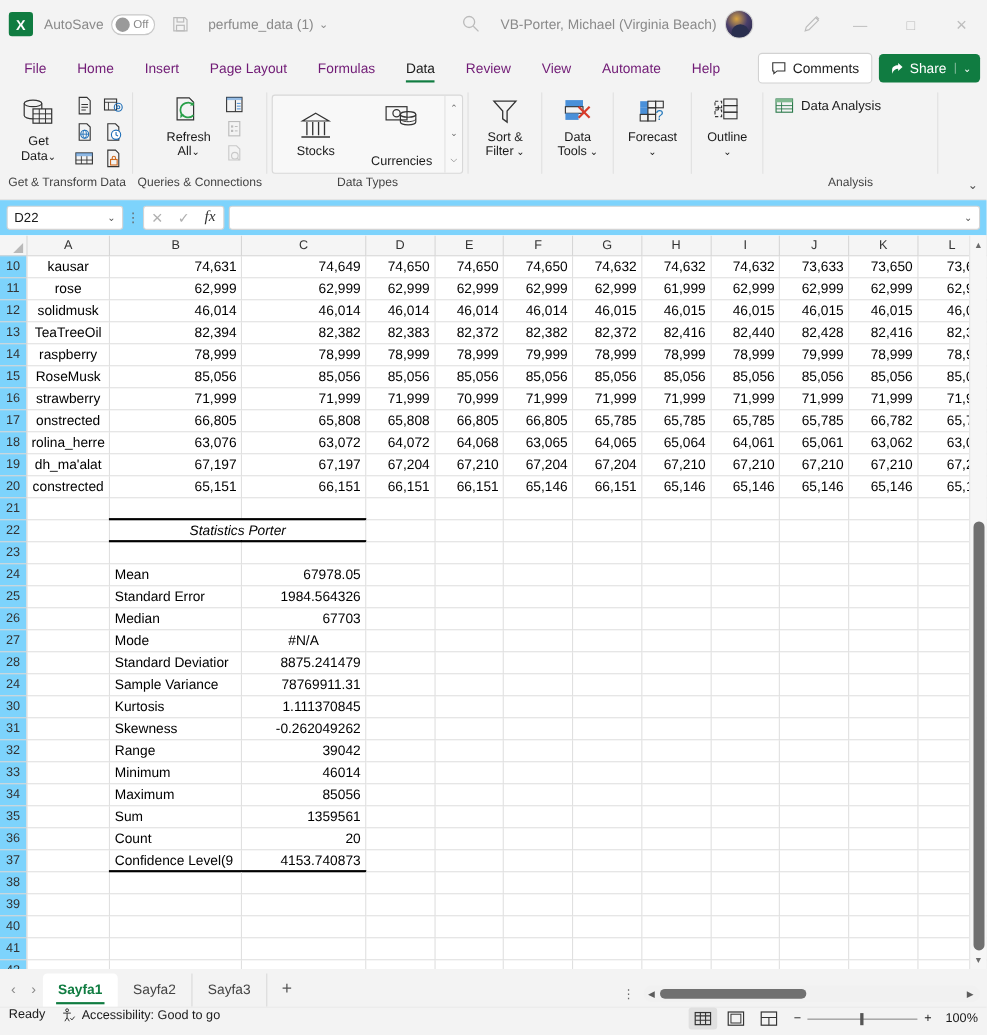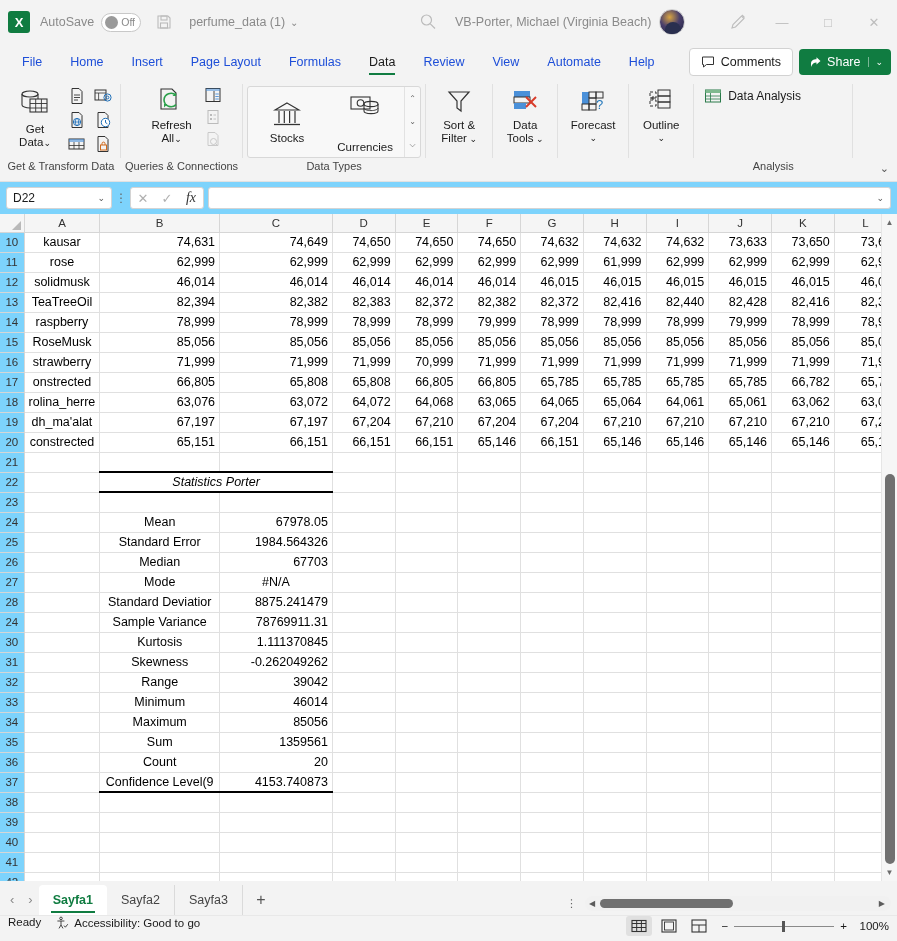--- a/index.html
+++ b/index.html
@@ -57,21 +57,21 @@
   }
   .win-btn.pen { width: 42px; }
 
   
   .ribbon-tabs {
     height: 36px; display: flex; align-items: stretch; background: #f3f3f3;
     position: relative; padding-left: 8px;
   }
   .rtab {
     padding: 0 14px; display: flex; align-items: center; font-size: 12.5px;
-    color: #1d4ed8; position: relative; white-space: nowrap;
+    color: #701a75; position: relative; white-space: nowrap;
   }
   .rtab.active { font-weight: 400; color: #1a1a1a; }
   .rtab.active::after {
     content: ''; position: absolute; left: 14px; right: 14px; bottom: 5px;
     height: 2px; background: #107c41;
   }
   .ribbon-right { position: absolute; right: 6px; top: 4px; display: flex; gap: 6px; align-items: center; }
   .comments-btn {
     height: 28px; border: 1px solid #d2d2d2; border-radius: 4px; background: #fff;
     display: flex; align-items: center; gap: 6px; padding: 0 11px; font-size: 12.5px; color: #1a1a1a;
@@ -145,21 +145,21 @@
     width: 25px; background: #7dd3fc; border: 1px solid #d6d6d6; border-left:none; border-top:none;
     font-size: 11.5px; color: #333; text-align: center; height: 20px;
   }
   td.cell {
     border-right: 1px solid #e0e0e0; border-bottom: 1px solid #e0e0e0;
     height: 20px; font-size: 12.5px; color: #000; padding: 0 4px;
     overflow: hidden; white-space: nowrap;
   }
   td.num { text-align: right; }
   td.ctr { text-align: center; }
-  td.left { text-align: center; margin-left: 32px; }
+  td.left { text-align: left; margin-left: 32px; }
   .cw-a { width: 60px; } .cw-b { width: 120px; } .cw-c { width: 115px; }
   .cw-d,.cw-f,.cw-h,.cw-i,.cw-l { width: 64px; }
   .cw-e,.cw-g,.cw-j,.cw-k { width: 64px; }
   .stat-title { font-style: italic; text-align: center; font-size: 12.5px; }
   .bd-bot-thick { border-bottom: 2px solid #000 !important; }
 
   
   .vscroll {
     position: absolute; right: 0; top: 0; width: 16px; bottom: 0; background: #f6f6f6;
     border-left: 1px solid #e6e6e6; display: flex; flex-direction: column; align-items: center;

